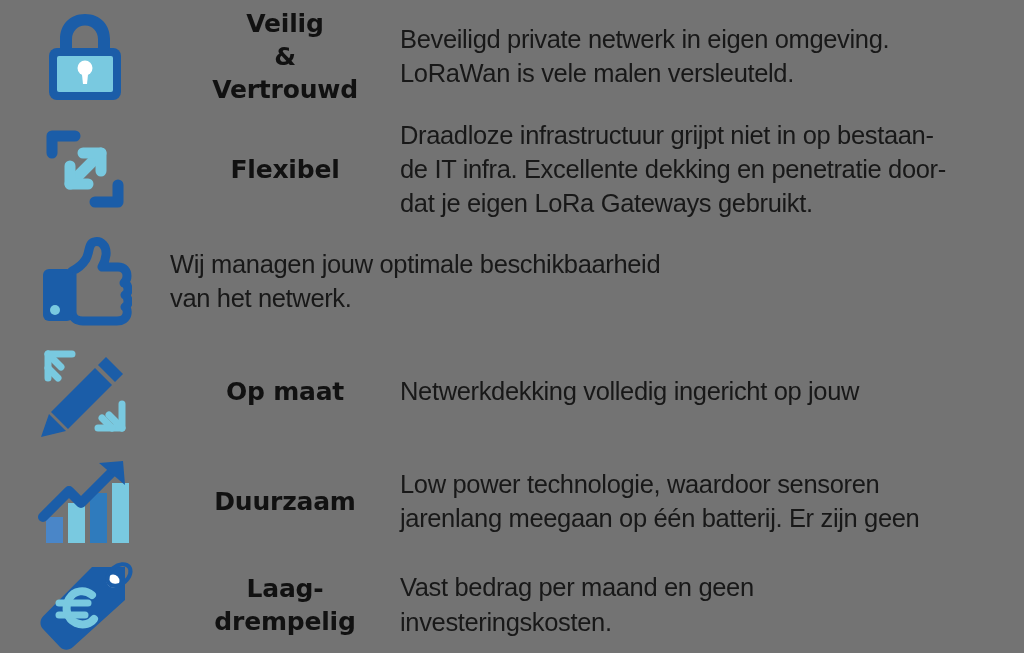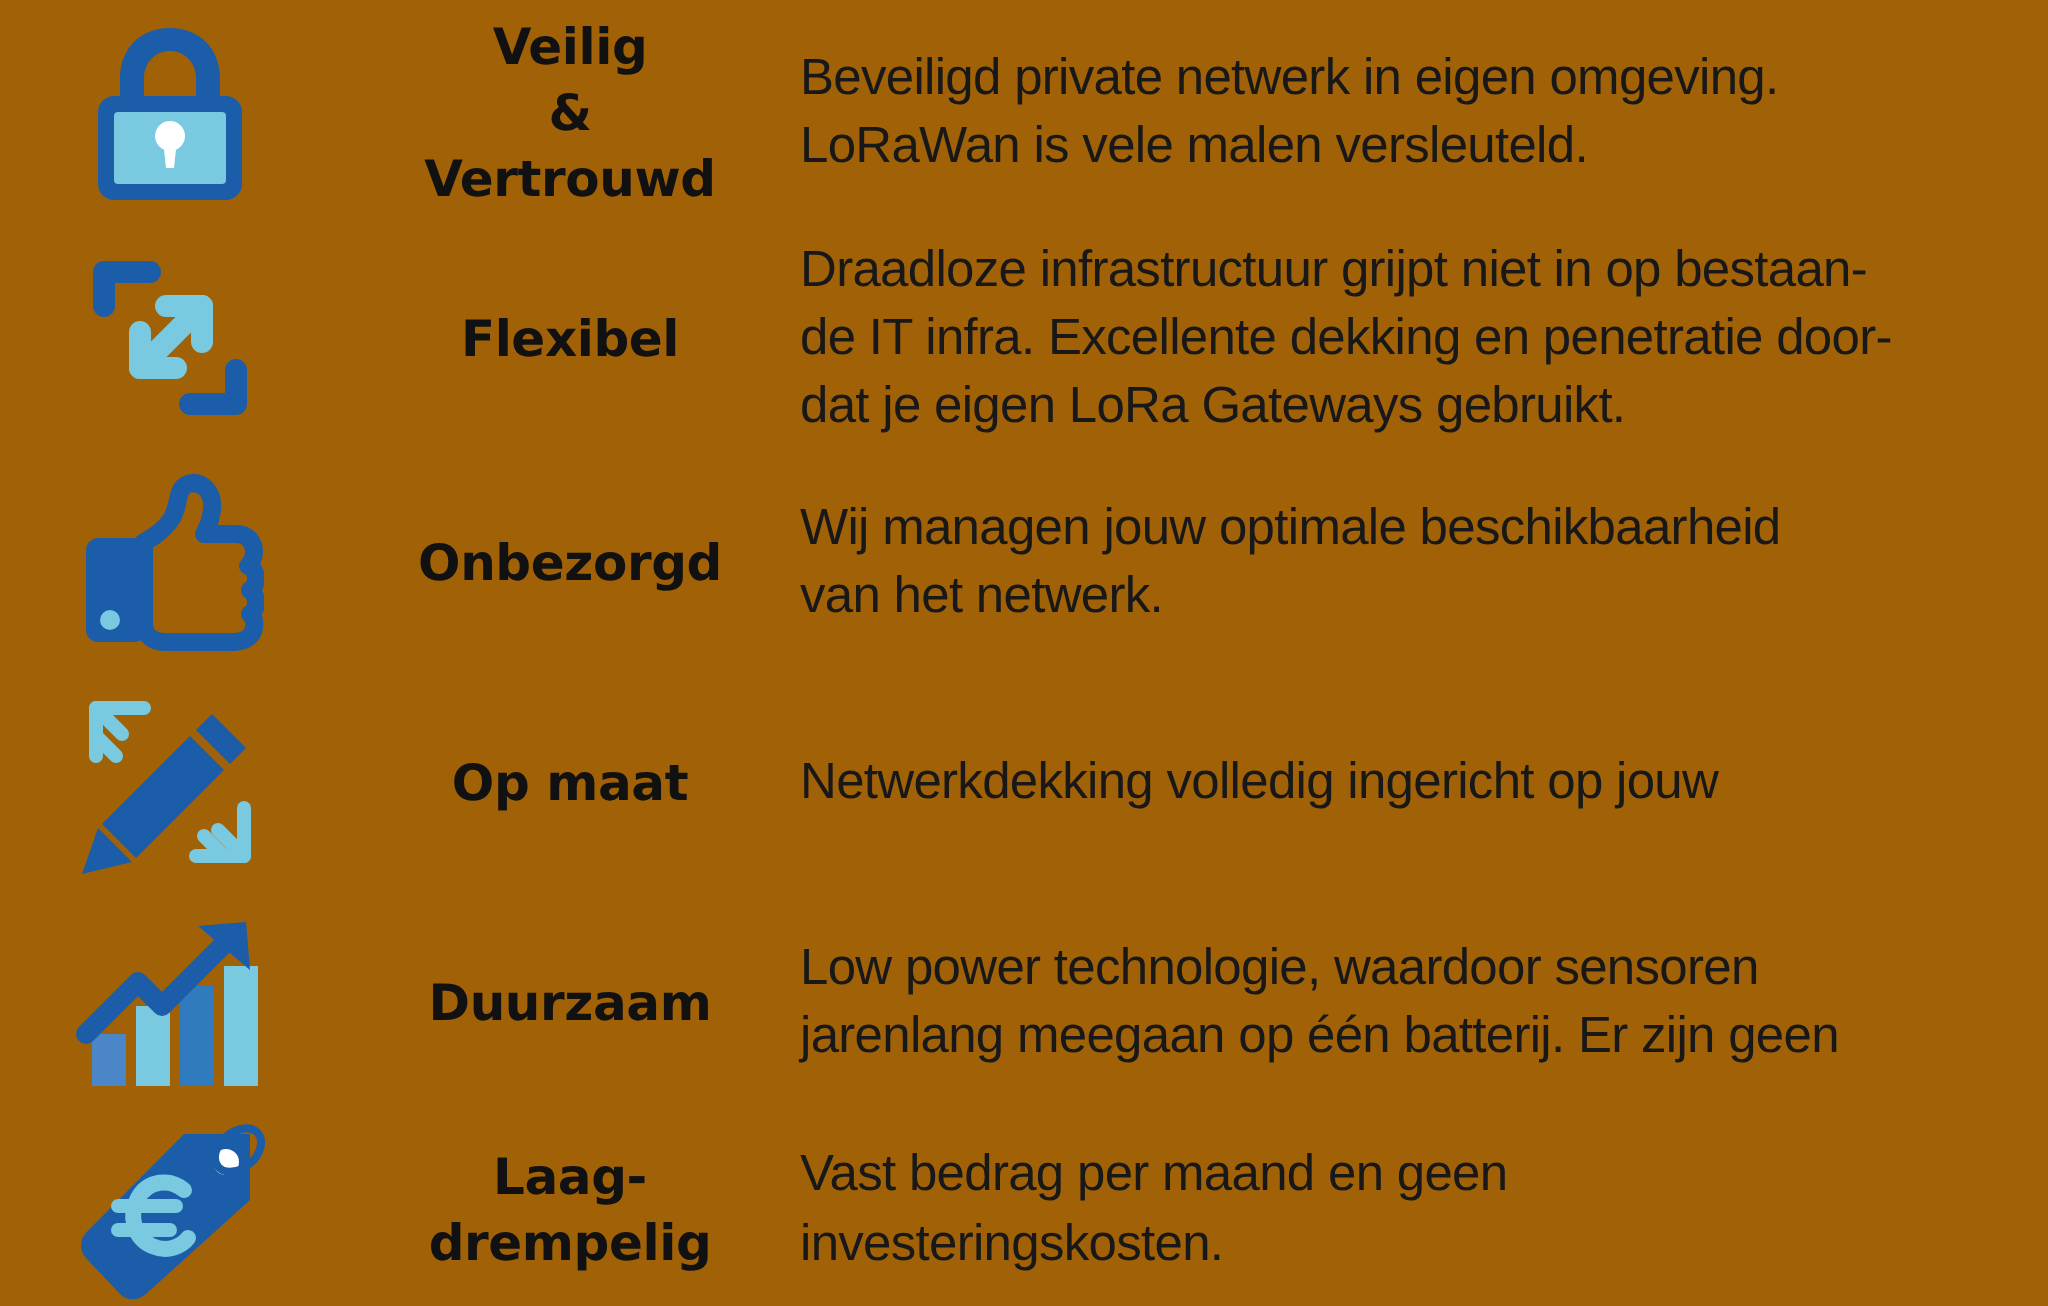--- a/index.html
+++ b/index.html
@@ -8,21 +8,21 @@
     width: 1024px; height: 653px;
     background: #ffffff;
     font-family: "Liberation Sans", sans-serif;
     overflow: hidden;
   }
   #feature-list {
     width: 1024px;
     height: 653px;
     display: flex;
     flex-direction: column;
-    background: #a16207;
+    background: #737373;
   }
   .feature-row {
     display: flex;
     align-items: center;
     width: 100%;
     padding: 0;
   }
   .row-0 { height: 112px; }
   .row-1 { height: 114px; }
   .row-2 { height: 110px; }
@@ -135,25 +135,20 @@
 
   <div class="feature-row row-2">
     <div class="icon-cell">
       <span>
         <svg width="94" height="90" viewBox="0 0 94 90" aria-hidden="true">
           <path d="M34 35 C34 35 43 31 48 23 C52 16 50 8 56 6 C63 4 69 10 68 19 C67.3 25 64 31 64 31 L80 31 C86 31 89 35 89 40 C89 44 86 47 86 47 C89 48 90 51 90 54 C90 57 87 59 87 59 C89.5 60.5 90 63 90 66 C90 69 87 71 87 71 C89 72.5 89.5 75 89 78 C88.2 82.5 84 85 79 85 L45 85 C39 85 34 82 34 76 Z" fill="none" stroke="#1b5da8" stroke-width="9" stroke-linejoin="round" stroke-linecap="round"></path>
           <rect x="5" y="33" width="30" height="52" rx="6" ry="6" fill="#1b5da8"></rect>
           <circle cx="17" cy="74" r="5" fill="#79c9e0"></circle>
         </svg>
       </span>
-    </div>
-    <div class="title-cell">
-      <div class="title-text">
-        <span class="ln">Onbezorgd</span>
-      </div>
     </div>
     <div class="desc-cell">
       <div class="desc-text">
         <span class="ln">Wij managen jouw optimale beschikbaarheid</span>
         <span class="ln">van het netwerk.</span>
       </div>
     </div>
   </div>
 
   <div class="feature-row row-3">

